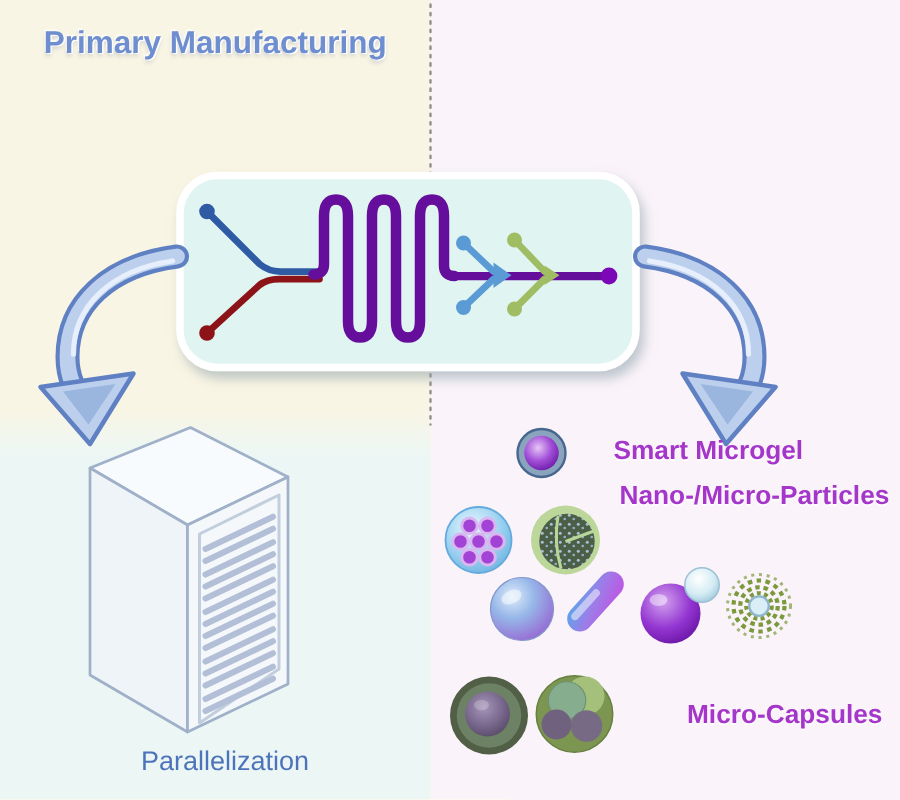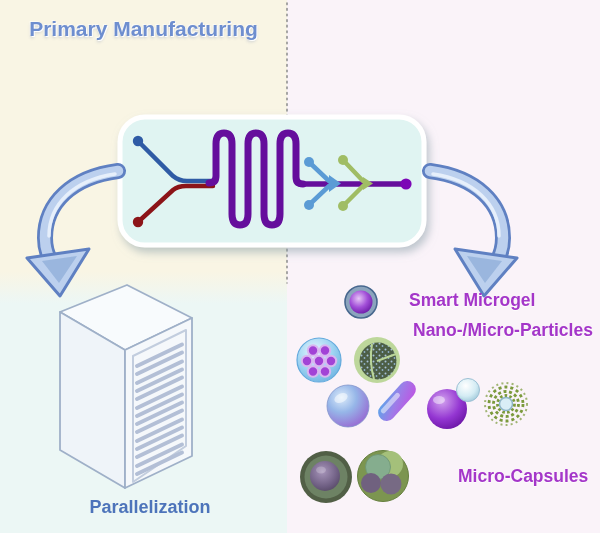--- a/index.html
+++ b/index.html
@@ -20,21 +20,21 @@
   .title {
     position:absolute; text-align:center; font-weight:bold; font-size:21px; line-height:1.35;
     color:var(--title-blue);
     text-shadow:1px 1px 0 rgba(255,255,255,.95), -1px -1px 0 rgba(255,255,255,.6),
                 0 2px 3px rgba(100,120,170,.30);
   }
   .title-left  { left:2px;   top:15px; width:283px; }
   .title-right { left:290px; top:15px; width:306px; }
   .caption {
     position:absolute; left:50px; top:497px; width:200px; text-align:center;
-    font-weight:bold; font-size:18px; color:var(--caption-blue);
+    font-weight:normal; font-size:18px; color:var(--caption-blue);
   }
   .plabel {
     position:absolute; font-weight:bold; font-size:17.5px; color:var(--label-purple);
     text-shadow:0 1px 0 rgba(255,255,255,.8);
   }
   .lbl-smart { left:409px; top:290px;text-align:right; }
   .lbl-nano  { left:413px; top:320px; }
   .lbl-caps  { left:414px; top:466px;margin-left:44px; }
 </style>
 </head>

